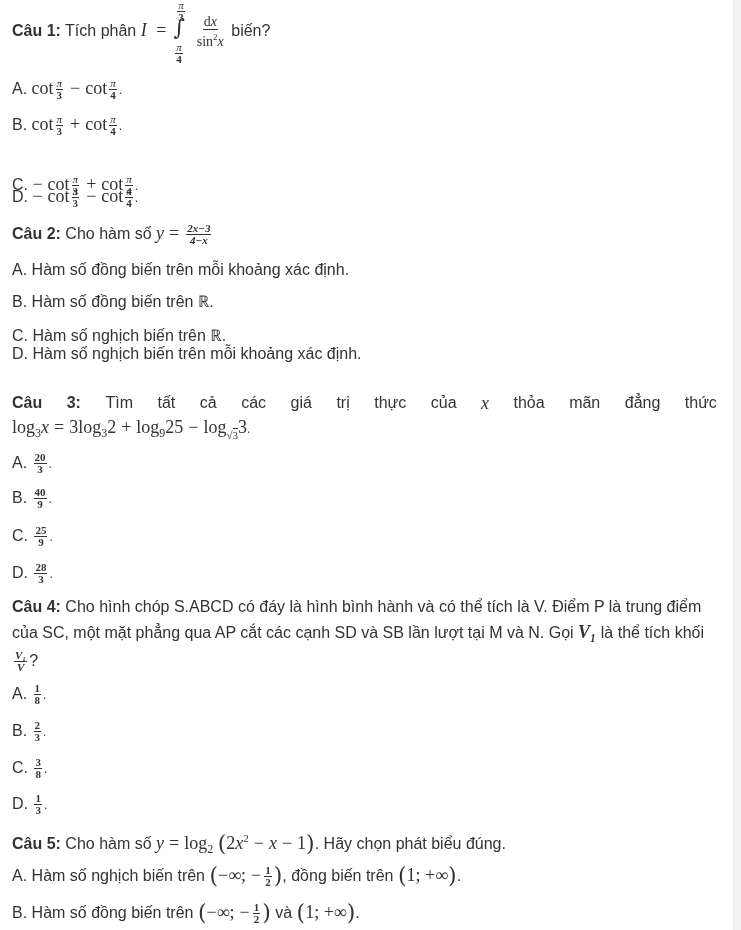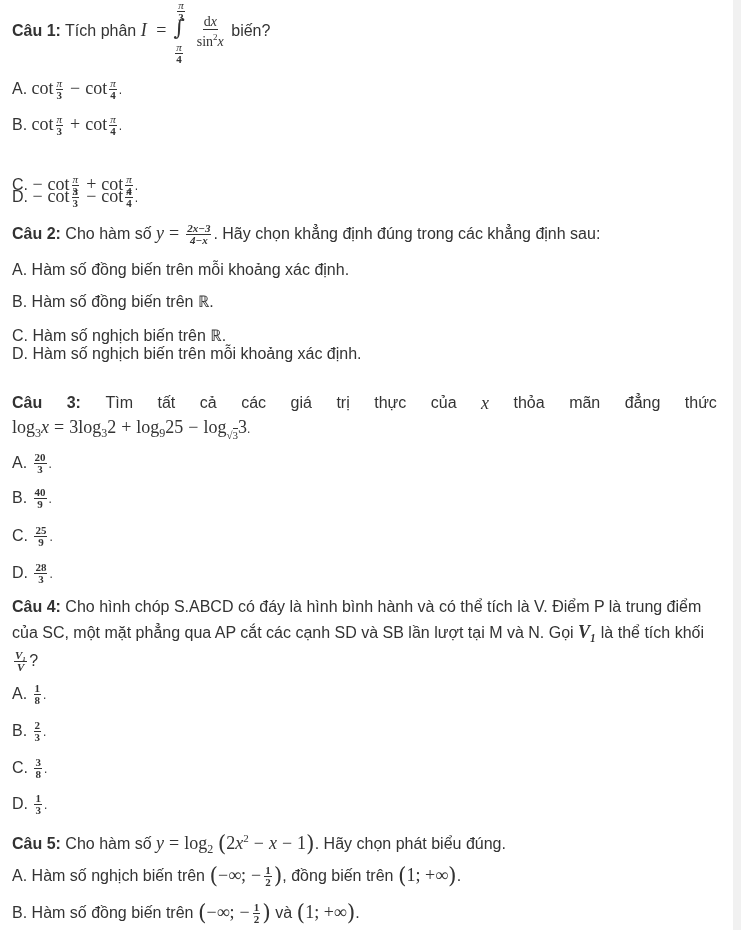--- a/index.html
+++ b/index.html
@@ -113,21 +113,21 @@
         <span class="den" style="font-style:normal;font-weight:bold">4</span>
       </span><span class="dot">.</span>
   </div>
 
   <div class="line" style="top:223px;">
     <span class="q-label">Câu 2:</span>
     <span>Cho hàm số</span>
     <span class="mi">y</span><span class="op">=</span><span class="frac it">
         <span class="num" style="font-weight:bold">2x−3</span>
         <span class="den" style="font-weight:bold">4−x</span>
-      </span><span>. Hãy chọn khẳng định đúng trong các khẳng định sau:</span>
+      </span>
   </div>
   <div class="line" style="top:260px;">
     <span>A.</span>
     <span>Hàm số đồng biến trên mỗi khoảng xác định.</span>
   </div>
   <div class="line" style="top:292px;">
     <span>B.</span>
     <span>Hàm số đồng biến trên ℝ.</span>
   </div>
   <div class="line" style="top:326px;">

